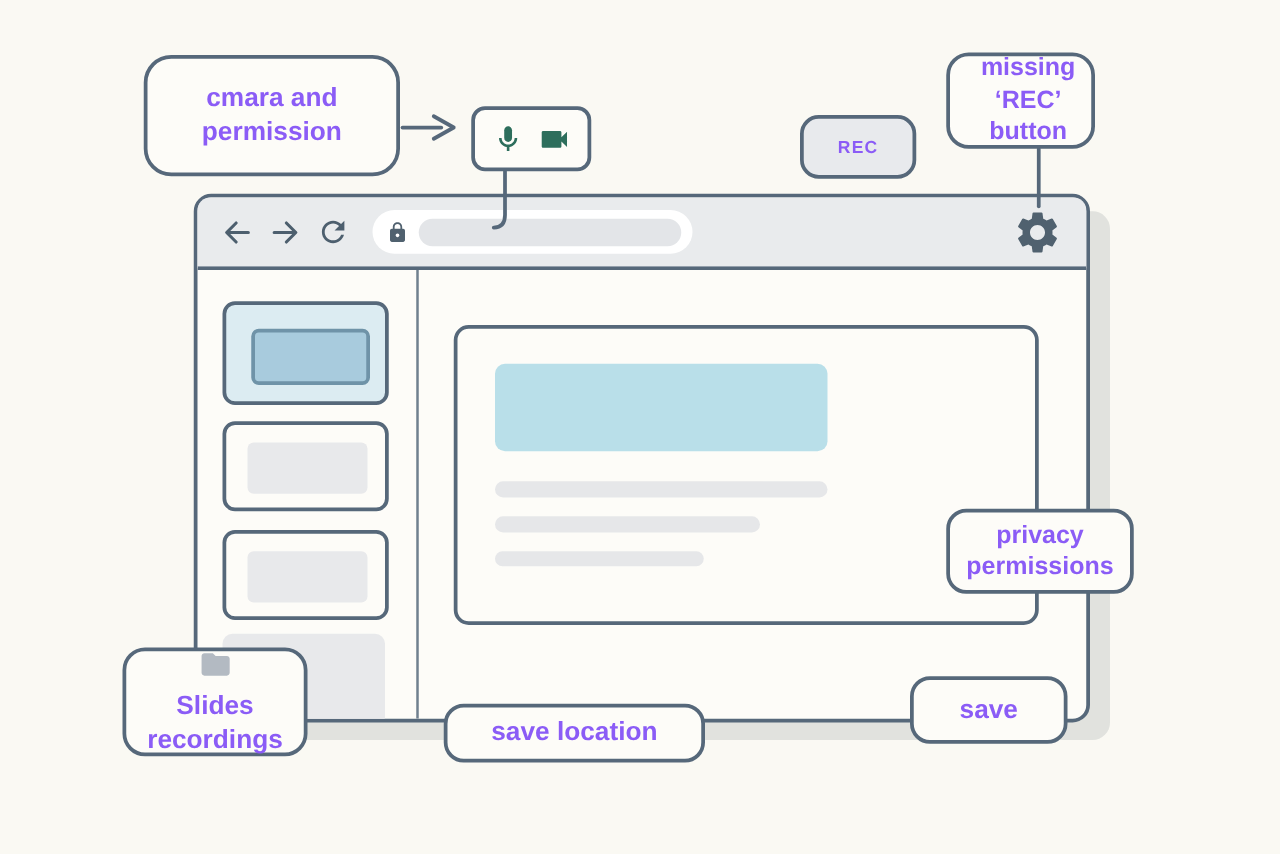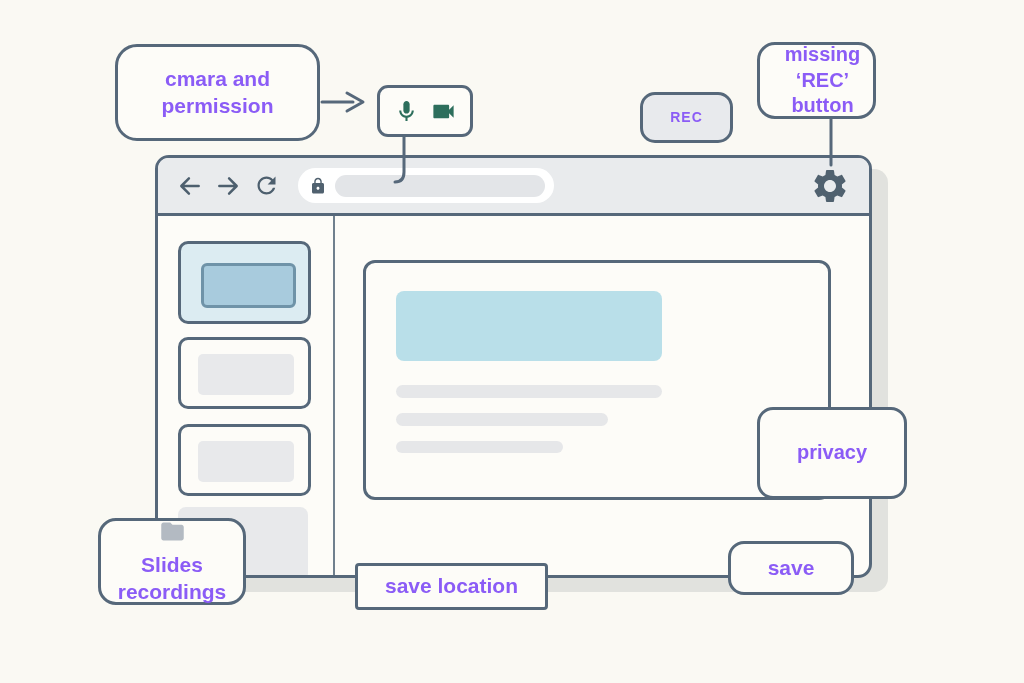--- a/index.html
+++ b/index.html
@@ -69,24 +69,24 @@
     position:absolute; background:#fdfcf8; border:3px solid #56687a;
     display:flex; flex-direction:column; align-items:center; justify-content:center;
     text-align:center; font-weight:600; color:#8b5cf6; z-index:10; line-height:1.27;
   }
   .co-camera-mic { left:115px; top:44px; width:205px; height:97px; border-radius:22px; font-size:21px; }
   .co-permission { left:377px; top:85px; width:96px; height:52px; border-radius:11px;
                    flex-direction:row; gap:11px; }
   .co-rec { left:640px; top:92px; width:93px; height:51px; border-radius:15px;
             background:#e8eaed; font-size:14px; font-weight:700; letter-spacing:1px; }
   .co-missing { left:757px; top:42px; width:119px; height:77px; border-radius:18px; font-size:20px;padding-left:12px; }
-  .co-privacy { left:757px; top:407px; width:150px; height:92px; border-radius:16px; font-size:20px; }
+  .co-privacy { left:757px; top:407px; width:150px; height:68px; border-radius:16px; font-size:20px; }
   .co-slides { left:98px; top:518px; width:148px; height:87px; border-radius:18px; font-size:21px; }
   .co-slides .row { display:flex; align-items:center; gap:7px;flex-direction:column; }
-  .co-saveloc { left:355px; top:563px; width:193px; height:47px; border-radius:4px; font-size:21px; }
+  .co-saveloc { left:355px; top:563px; width:209px; height:47px; border-radius:16px; font-size:21px; }
   .co-save { left:728px; top:541px; width:126px; height:54px; border-radius:16px; font-size:21px; }
   
   .connectors { position:absolute; left:0; top:0; width:1024px; height:683px; z-index:5; pointer-events:none; }
 </style>
 </head>
 <body>
 
 <div class="canvas">
 
   <div class="window">
@@ -185,20 +185,21 @@
     <span>REC</span>
   </div>
 
   <div class="callout co-missing">
     <div>missing</div>
     <div>‘REC’ button</div>
   </div>
 
   <div class="callout co-privacy">
     <div>privacy</div>
+    <div>permissions</div>
   </div>
 
   <div class="callout co-slides">
     <div class="row">
       <svg width="27" height="27" viewBox="0 0 24 24">
         <path d="M10 4H4c-1.1 0-1.99.9-1.99 2L2 18c0 1.1.9 2 2 2h16c1.1 0 2-.9 2-2V8c0-1.1-.9-2-2-2h-8l-2-2z" fill="#b3bac2"></path>
       </svg>
       <span>Slides</span>
     </div>
     <div>recordings</div>

